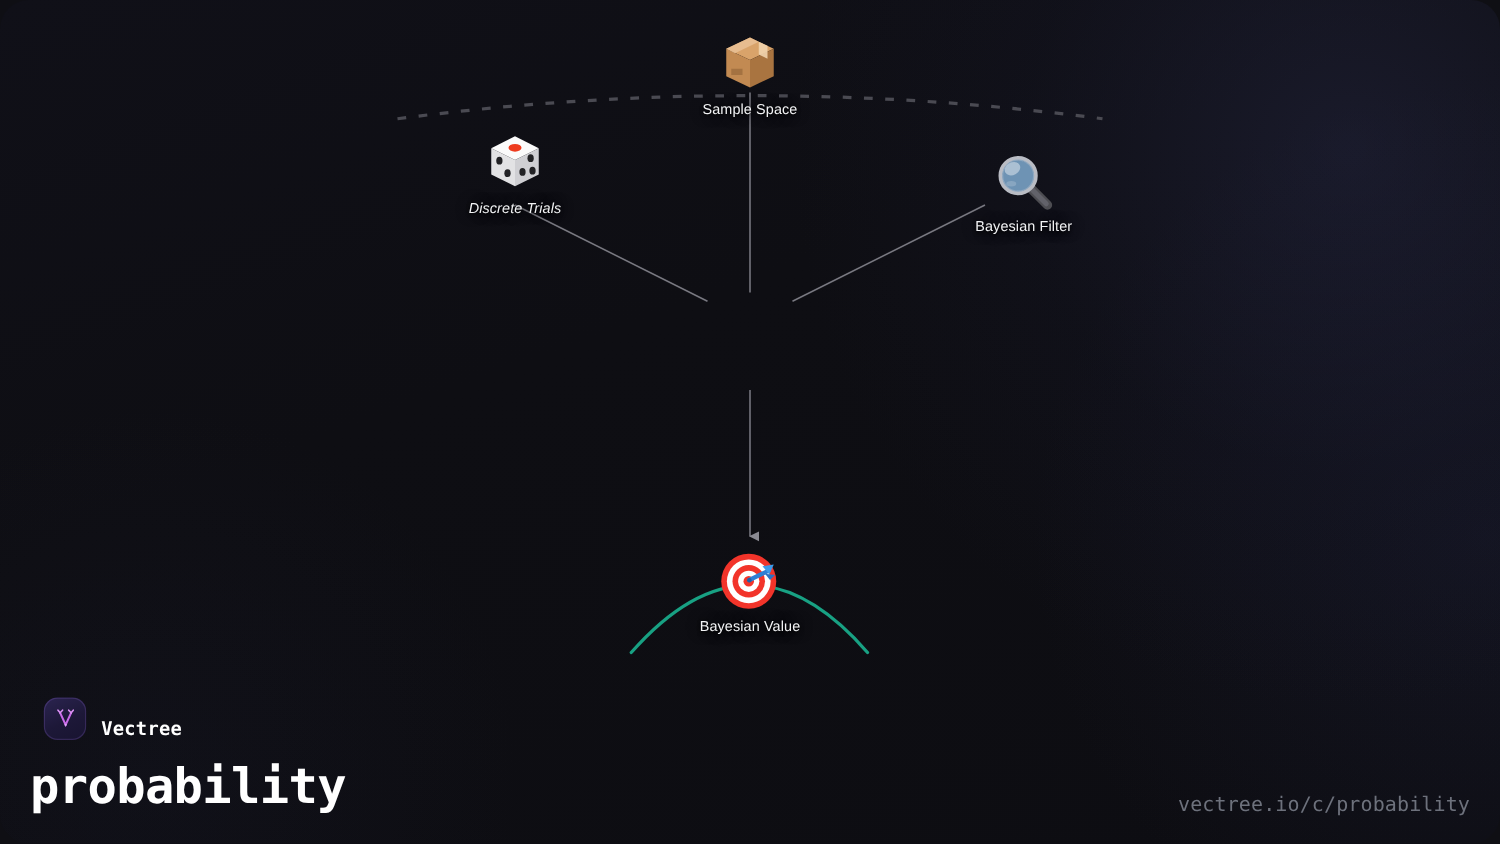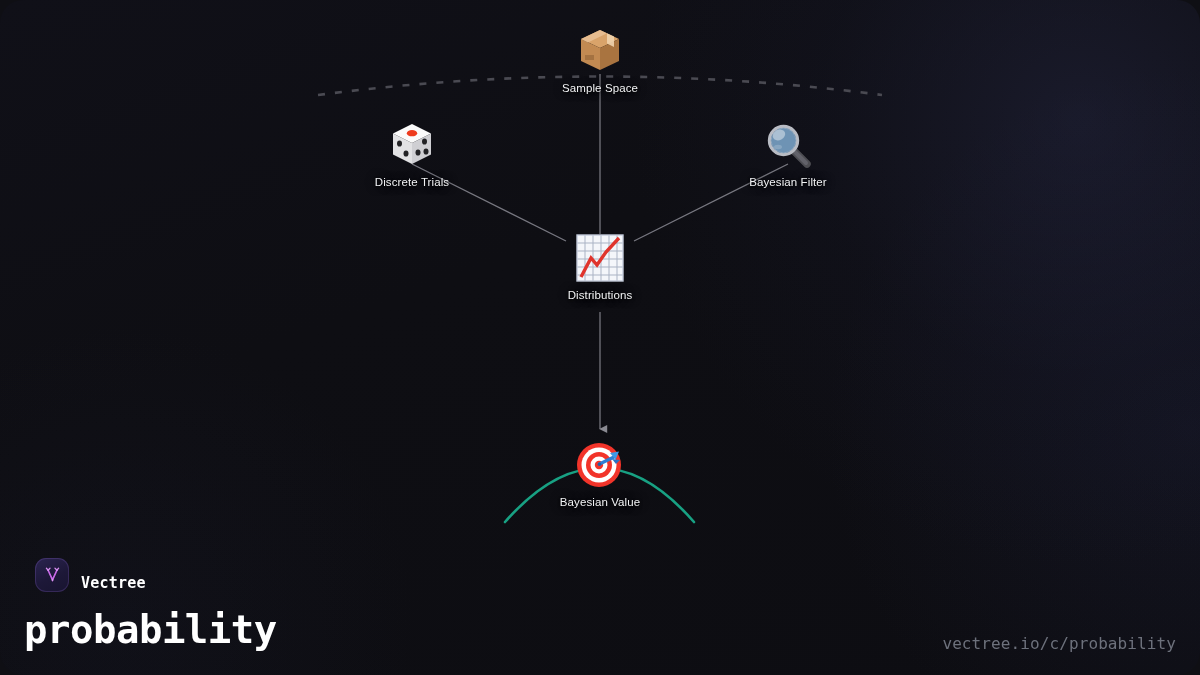--- a/index.html
+++ b/index.html
@@ -146,21 +146,21 @@
         <path d="M26 5 L33 8.3 L14 17.5 L7 14 Z" fill="#e9c195" opacity=".85"></path>
 
         <path d="M33 8.3 L40 11.6 L40 22 L33 18.6 Z" fill="#efd3ad" opacity=".9"></path>
 
         <rect x="11" y="30" width="9" height="5" fill="#8c5f33" opacity=".55"></rect>
       </svg>
     </div>
     <div class="node-label">Sample Space</div>
   </div>
 
-  <div class="node" style="left:412px; top:119px;">
+  <div class="node" style="left:412px; top:104px;font-style:italic;">
     <div class="node-icon">
       <svg viewBox="0 0 52 52" width="52" height="52" xmlns="http://www.w3.org/2000/svg">
 
         <path d="M26 5 L45 14.5 L26 24 L7 14.5 Z" fill="#fbfbfb"></path>
 
         <path d="M7 14.5 L26 24 L26 45 L7 35.5 Z" fill="#e2e2e4"></path>
 
         <path d="M45 14.5 L45 35.5 L26 45 L26 24 Z" fill="#cfcfd3"></path>
 
         <ellipse cx="26" cy="14.2" rx="5.2" ry="3.1" fill="#ee3b1e"></ellipse>
@@ -169,53 +169,39 @@
         <ellipse cx="20" cy="34.5" rx="2.5" ry="3.1" fill="#222225"></ellipse>
 
         <ellipse cx="38.5" cy="22.5" rx="2.5" ry="3.1" fill="#222225"></ellipse>
         <ellipse cx="32" cy="33.5" rx="2.5" ry="3.1" fill="#222225"></ellipse>
         <ellipse cx="40" cy="32.5" rx="2.5" ry="3.1" fill="#222225"></ellipse>
       </svg>
     </div>
     <div class="node-label">Discrete Trials</div>
   </div>
 
-  <div class="node" style="left:788px; top:119px;">
+  <div class="node" style="left:819px; top:119px;">
     <div class="node-icon">
       <svg viewBox="0 0 52 52" width="52" height="52" xmlns="http://www.w3.org/2000/svg">
 
         <path d="M31.5 31.5 L45 45" stroke="#4d4d52" stroke-width="7.5" stroke-linecap="round"></path>
         <path d="M31.5 31.5 L44 44" stroke="#62626a" stroke-width="4" stroke-linecap="round"></path>
 
         <circle cx="21.5" cy="21.5" r="14" fill="none" stroke="#b9bcc4" stroke-width="3.4"></circle>
 
         <circle cx="21.5" cy="21.5" r="12.4" fill="#6e93b4"></circle>
         <circle cx="21.5" cy="21.5" r="12.4" fill="none" stroke="#8fa9c2" stroke-width="1"></circle>
 
         <ellipse cx="17" cy="16" rx="6.5" ry="5" fill="#ffffff" opacity=".42" transform="rotate(-28 17 16)"></ellipse>
         <ellipse cx="16" cy="28" rx="4" ry="2.2" fill="#ffffff" opacity=".18"></ellipse>
       </svg>
     </div>
     <div class="node-label">Bayesian Filter</div>
   </div>
 
-  <div class="node" style="left:600px; top:232px;">
-    <div class="node-icon">
-      <svg viewBox="0 0 52 52" width="52" height="52" xmlns="http://www.w3.org/2000/svg">
-        <rect x="3" y="3" width="46" height="46" fill="#f4f6fa"></rect>
-        <g stroke="#aab3c4" stroke-width="1">
-          <path d="M11 3 V49 M19 3 V49 M27 3 V49 M35 3 V49 M43 3 V49"></path>
-          <path d="M3 11 H49 M3 19 H49 M3 27 H49 M3 35 H49 M3 43 H49"></path>
-        </g>
-        <rect x="3" y="3" width="46" height="46" fill="none" stroke="#c3cada" stroke-width="1.4"></rect>
-        <path d="M7 45 L17 26 L23 33 L32 20 L45 6" fill="none" stroke="#e0342c" stroke-width="3.4" stroke-linejoin="miter" stroke-linecap="butt"></path>
-      </svg>
-    </div>
-    <div class="node-label">Distributions</div>
-  </div>
 
   <div class="node" style="left:600px; top:439px;">
     <div class="node-icon">
       <svg viewBox="0 0 52 52" width="52" height="52" xmlns="http://www.w3.org/2000/svg">
         <circle cx="25" cy="26" r="22" fill="#f2342a"></circle>
         <circle cx="25" cy="26" r="17.5" fill="#ffffff"></circle>
         <circle cx="25" cy="26" r="13" fill="#f2342a"></circle>
         <circle cx="25" cy="26" r="8.5" fill="#ffffff"></circle>
         <circle cx="25" cy="26" r="4.2" fill="#f2342a"></circle>
 

